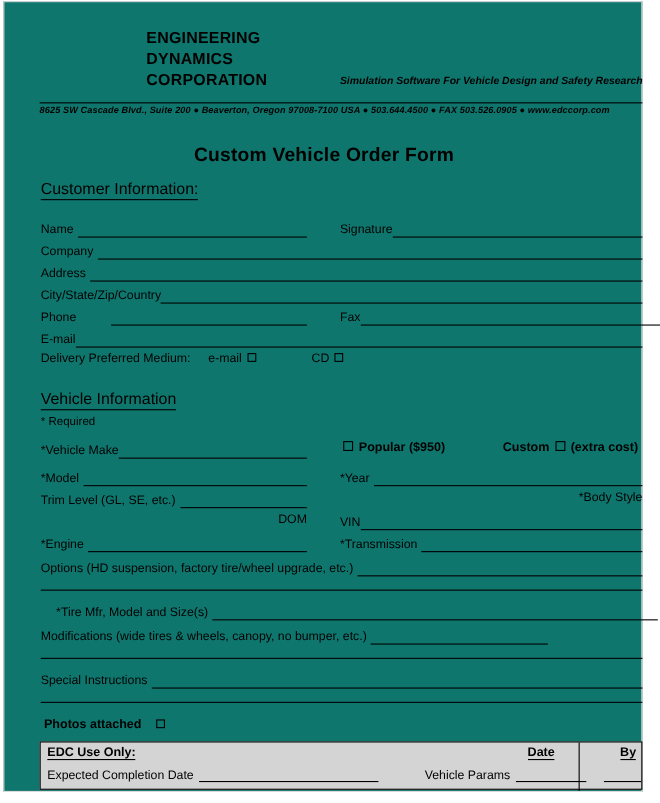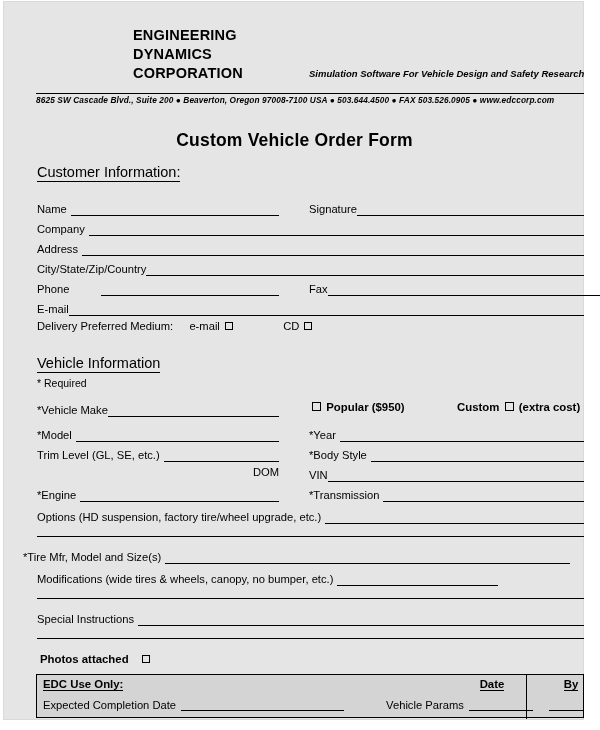--- a/index.html
+++ b/index.html
@@ -3,21 +3,21 @@
 <meta charset="utf-8">
 <style>
   html,body{margin:0;padding:0;background:#ffffff;}
   body{
     width:600px;height:730px;position:relative;overflow:hidden;
     font-family:"Liberation Sans","DejaVu Sans",sans-serif;
     color:#000;
   }
   .page{
     position:absolute;left:3px;top:1px;width:581px;height:719px;
-    border:1px solid #d9d9d9;background:#e5e5e5;box-sizing:border-box;
+    border:1px solid #d9d9d9;background:#0f766e;box-sizing:border-box;
   }
   
   .hdr{position:absolute;left:0;top:0;width:581px;height:98px;}
   .co-name{
     position:absolute;left:129px;top:24px;width:230px;
     font-size:14.5px;font-weight:bold;line-height:19px;letter-spacing:.2px;
   }
   .co-name div{white-space:nowrap;}
   .tagline{
     position:absolute;left:305px;top:66px;width:275px;
@@ -179,21 +179,21 @@
   </div>
   <div class="row" style="left:305px;top:424px;width:275px;">
     <span class="lbl">*Year</span>
     <span class="fill"></span>
   </div>
 
   <div class="row" style="left:33px;top:444px;width:242px;justify-content:center;">
     <span class="lbl">Trim Level (GL, SE, etc.)</span>
     <span class="fill"></span>
   </div>
-  <div class="row" style="left:305px;top:444px;width:275px;">
+  <div class="row" style="left:305px;top:444px;width:275px;flex-direction:column;">
     <span class="lbl">*Body Style</span>
     <span class="fill"></span>
   </div>
 
   <div class="row" style="left:33px;top:464px;width:242px;flex-direction:column;">
     <span class="lbl">DOM</span>
     <span class="fill nogap"></span>
   </div>
   <div class="row" style="left:305px;top:464px;width:275px;">
     <span class="lbl">VIN</span>
@@ -208,21 +208,21 @@
     <span class="lbl">*Transmission</span>
     <span class="fill"></span>
   </div>
 
   <div class="row" style="left:33px;top:506px;width:547px;">
     <span class="lbl">Options (HD suspension, factory tire/wheel upgrade, etc.)</span>
     <span class="fill"></span>
   </div>
   <div class="bareline" style="left:33px;top:534px;width:547px;"></div>
 
-  <div class="row" style="left:19px;top:546px;width:547px;">
+  <div class="row" style="left:47px;top:546px;width:547px;">
     <span class="lbl">*Tire Mfr, Model and Size(s)</span>
     <span class="fill"></span>
   </div>
 
   <div class="row" style="left:33px;top:568px;width:461px;">
     <span class="lbl">Modifications (wide tires &amp; wheels, canopy, no bumper, etc.)</span>
     <span class="fill"></span>
   </div>
   <div class="bareline" style="left:33px;top:596px;width:547px;"></div>
 

